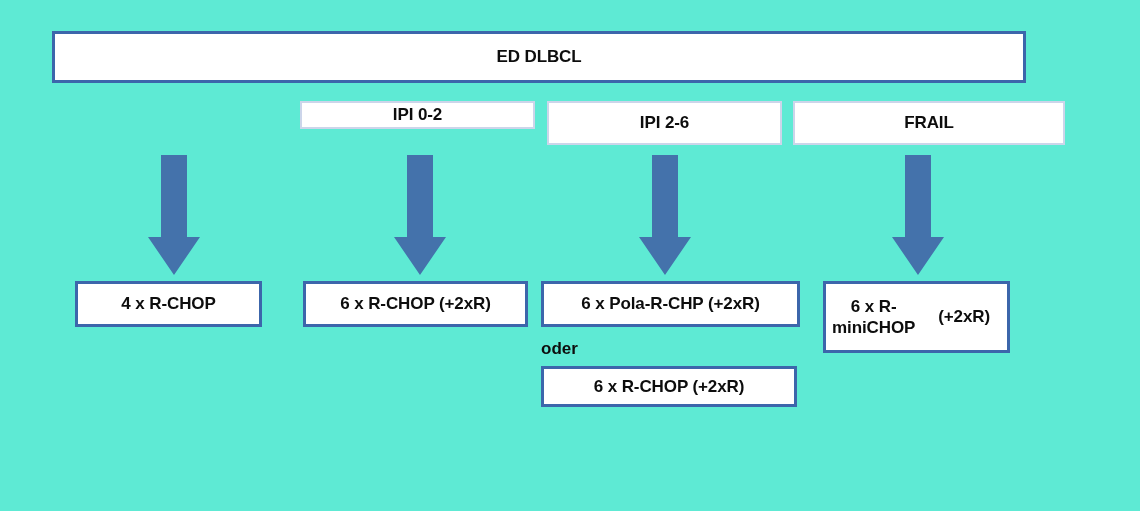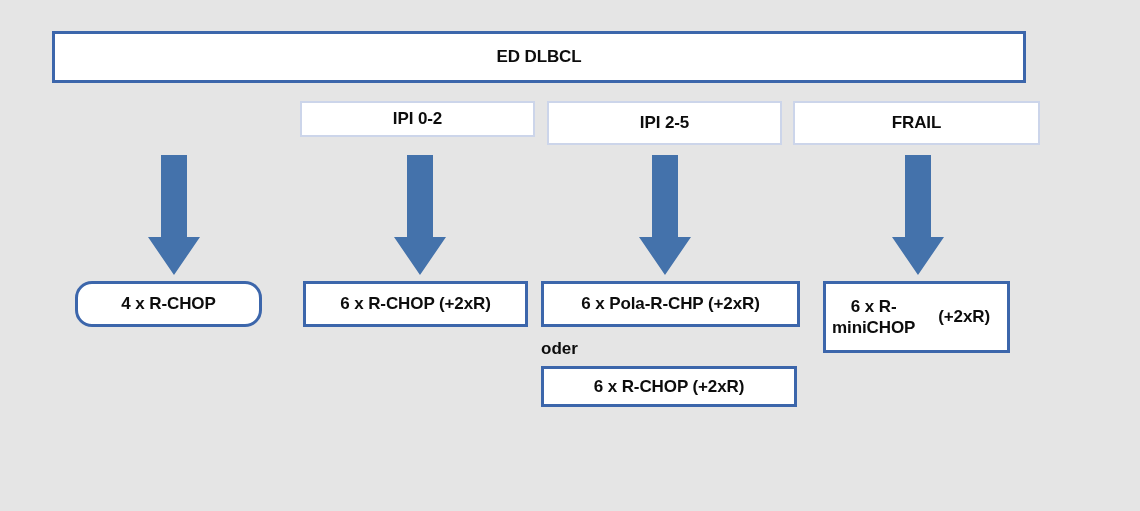--- a/index.html
+++ b/index.html
@@ -9,21 +9,21 @@
     background: #ffffff;
   }
   body {
     font-family: "Liberation Sans", sans-serif;
     -webkit-font-smoothing: antialiased;
   }
   #canvas {
     position: relative;
     width: 1140px;
     height: 511px;
-    background: #e5e5e5;
+    background: #5eead4;
     overflow: hidden;
   }
 
   
   .box {
     position: absolute;
     box-sizing: border-box;
     background: #ffffff;
     display: flex;
     align-items: center;
@@ -74,29 +74,29 @@
 </head>
 <body>
 
 <div id="canvas">
 
   <div class="box box--strong" style="left:52px; top:31px; width:974px; height:52px;">
     <span class="label">ED DLBCL</span>
   </div>
 
 
-  <div class="box box--light" style="left:300px; top:101px; width:235px; height:36px;">
+  <div class="box box--light" style="left:300px; top:101px; width:235px; height:28px;">
     <span class="label">IPI 0-2</span>
   </div>
 
   <div class="box box--light" style="left:547px; top:101px; width:235px; height:44px;">
-    <span class="label">IPI 2-5</span>
+    <span class="label">IPI 2-6</span>
   </div>
 
-  <div class="box box--light" style="left:793px; top:101px; width:247px; height:44px;">
+  <div class="box box--light" style="left:793px; top:101px; width:272px; height:44px;">
     <span class="label">FRAIL</span>
   </div>
 
   <div class="arrow" style="left:148px; top:155px; width:52px; height:120px;">
     <svg viewBox="0 0 52 120" preserveAspectRatio="none" aria-hidden="true">
       <polygon points="13,0 39,0 39,82 52,82 26,120 0,82 13,82" fill="#4472ab"></polygon>
     </svg>
   </div>
 
   <div class="arrow" style="left:394px; top:155px; width:52px; height:120px;">
@@ -110,21 +110,21 @@
       <polygon points="13,0 39,0 39,82 52,82 26,120 0,82 13,82" fill="#4472ab"></polygon>
     </svg>
   </div>
 
   <div class="arrow" style="left:892px; top:155px; width:52px; height:120px;">
     <svg viewBox="0 0 52 120" preserveAspectRatio="none" aria-hidden="true">
       <polygon points="13,0 39,0 39,82 52,82 26,120 0,82 13,82" fill="#4472ab"></polygon>
     </svg>
   </div>
 
-  <div class="box box--strong" style="left:75px; top:281px; width:187px; height:46px;border-radius:17px;">
+  <div class="box box--strong" style="left:75px; top:281px; width:187px; height:46px;">
     <span class="label">4 x R-CHOP</span>
   </div>
 
   <div class="box box--strong" style="left:303px; top:281px; width:225px; height:46px;">
     <span class="label">6 x R-CHOP (+2xR)</span>
   </div>
 
   <div class="box box--strong" style="left:541px; top:281px; width:259px; height:46px;justify-content:center;">
     <span class="label">6 x Pola-R-CHP (+2xR)</span>
   </div>

